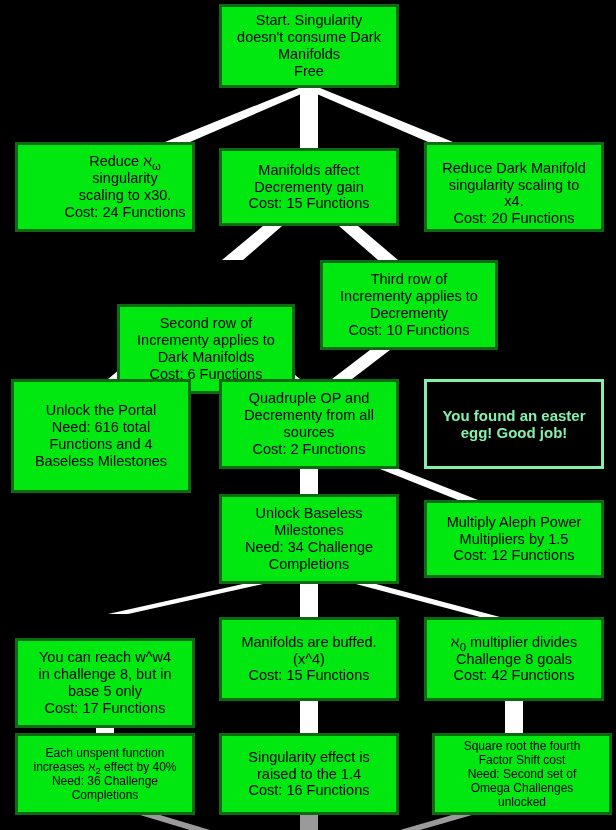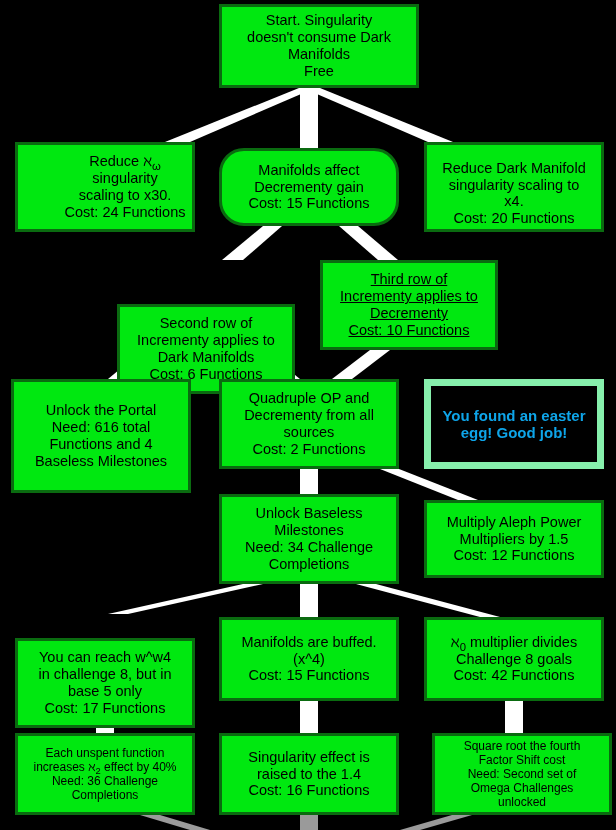--- a/index.html
+++ b/index.html
@@ -42,22 +42,22 @@
     padding: 2px 4px;
     z-index: 3;
     overflow: hidden;
   }
   .node.small {
     font-size: 12px;
     line-height: 1.18;
   }
   .node.easter {
     background: #000000;
-    border: 7px solid #86efac;
-    color: #0ea5e9;
+    border: 3px solid #86efac;
+    color: #86efac;
     font-weight: bold;
     font-size: 15px;
   }
   .node-text {
     display: block;
     white-space: pre-line;
   }
   .sup-sub {
     font-size: 0.78em;
     vertical-align: sub;
@@ -82,47 +82,47 @@
       <polygon points="243,584 263,584 128,614 108,614" fill="#ffffff"></polygon>
       <polygon points="300,584 318,584 318,617 300,617" fill="#ffffff"></polygon>
       <polygon points="356,584 376,584 500,617 480,617" fill="#ffffff"></polygon>
       <polygon points="96,704 114,704 114,733 96,733" fill="#ffffff"></polygon>
       <polygon points="300,701 318,701 318,733 300,733" fill="#ffffff"></polygon>
       <polygon points="505,701 523,701 523,733 505,733" fill="#ffffff"></polygon>
       <polygon points="140,815 160,815 210,830 190,830" fill="#9a9a9a"></polygon>
       <polygon points="300,815 318,815 318,830 300,830" fill="#9a9a9a"></polygon>
       <polygon points="452,815 472,815 420,830 400,830" fill="#9a9a9a"></polygon>
     </svg>
-<div class="node" style="left: 219px; top: 4px; width: 200px; height: 84px;">
+<div class="node" style="left: 219px; top: 4px; width: 180px; height: 84px;">
       <span class="node-text">Start. Singularity
 doesn't consume Dark
 Manifolds
 Free</span>
     </div>
     <div class="node" style="left: 15px; top: 142px; width: 180px; height: 90px; padding-left: 44px;">
       <span class="node-text">Reduce <span>ℵ</span><span class="sup-sub">ω</span> singularity<br>scaling to x30.<br>Cost: 24 Functions</span>
     </div>
-    <div class="node" style="left: 219px; top: 148px; width: 180px; height: 78px; border-radius: 25px;">
+    <div class="node" style="left: 219px; top: 148px; width: 180px; height: 78px;">
       <span class="node-text">Manifolds affect
 Decrementy gain
 Cost: 15 Functions</span>
     </div>
     <div class="node" style="left: 424px; top: 142px; width: 180px; height: 90px; align-items: flex-end;">
       <span class="node-text">Reduce Dark Manifold
 singularity scaling to
 x4.
 Cost: 20 Functions</span>
     </div>
     <div class="node" style="left: 117px; top: 260px; width: 178px; height: 90px; margin-top: 44px;">
       <span class="node-text">Second row of
 Incrementy applies to
 Dark Manifolds
 Cost: 6 Functions</span>
     </div>
-    <div class="node" style="left: 320px; top: 260px; width: 178px; height: 90px; text-decoration: underline;">
+    <div class="node" style="left: 320px; top: 260px; width: 178px; height: 90px;">
       <span class="node-text">Third row of
 Incrementy applies to
 Decrementy
 Cost: 10 Functions</span>
     </div>
     <div class="node" style="left: 11px; top: 379px; width: 180px; height: 114px;">
       <span class="node-text">Unlock the Portal
 Need: 616 total
 Functions and 4
 Baseless Milestones</span>

